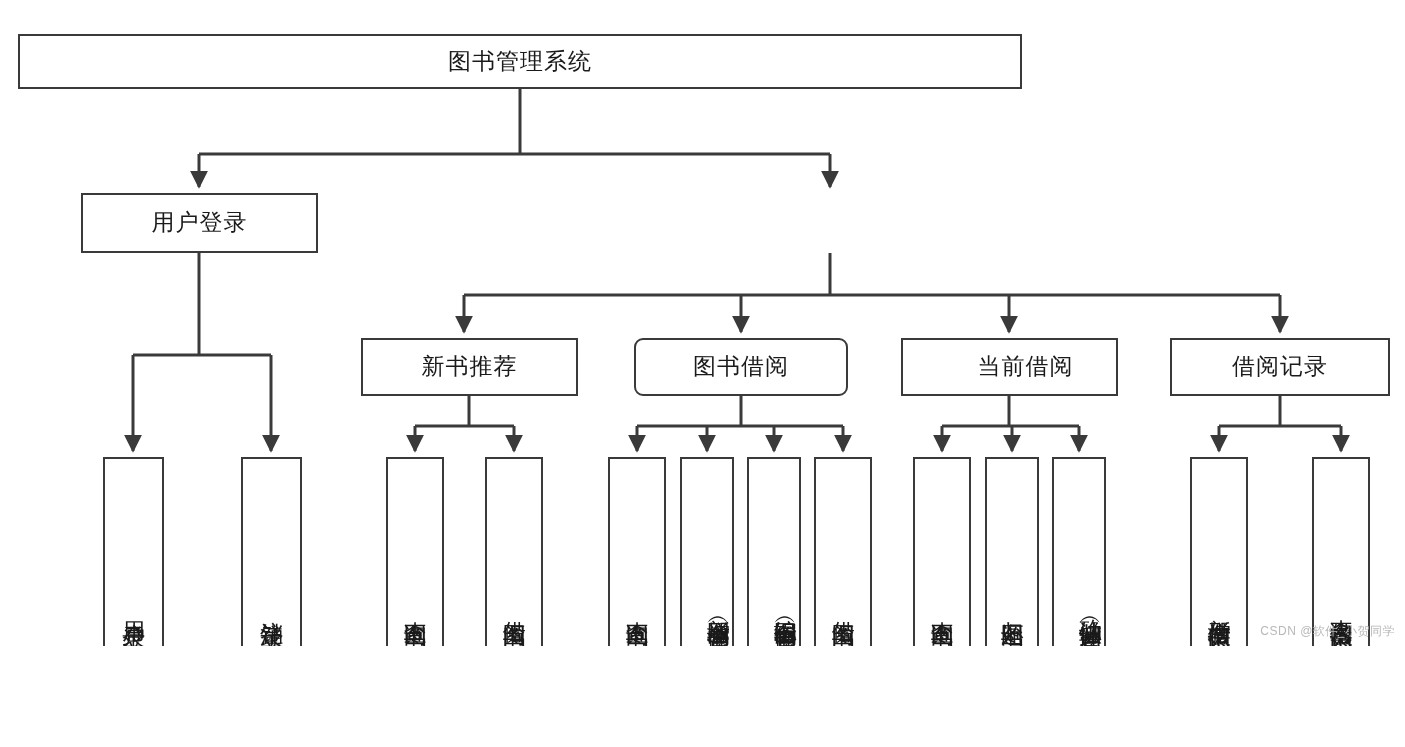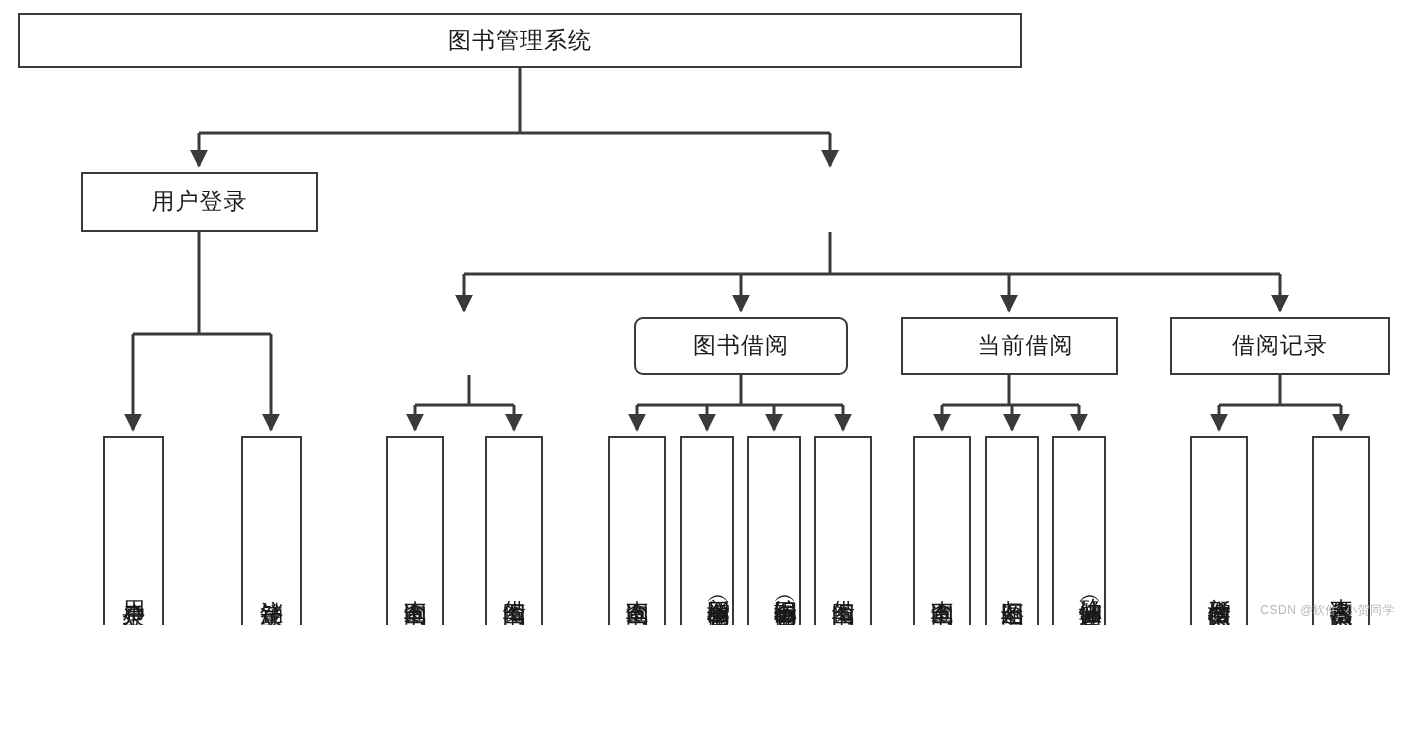--- a/index.html
+++ b/index.html
@@ -9,20 +9,21 @@
   }
   body {
     font-family: "Liberation Sans", "DejaVu Sans", sans-serif;
   }
   #canvas {
     position: relative;
     width: 1405px;
     height: 625px;
     background: #ffffff;
     overflow: hidden;
+    margin-top: 21px;
   }
   svg#wires {
     position: absolute;
     left: 0;
     top: 0;
     width: 1405px;
     height: 747px;
     pointer-events: none;
   }
   .node {
@@ -119,20 +120,21 @@
       <path d="M 1219 405 L 1341 405"></path>
       <path d="M 1219 405 L 1219 430" marker-end="url(#arrow)"></path>
       <path d="M 1341 405 L 1341 430" marker-end="url(#arrow)"></path>
     </g>
   </svg>
 
   <div class="node node-h" style="left: 18px; top: 13px; width: 1004px; height: 55px;">图书管理系统</div>
 
   <div class="node node-h" style="left: 81px; top: 172px; width: 237px; height: 60px;">用户登录</div>
 
+  <div class="node node-h" style="left: 361px; top: 317px; width: 217px; height: 58px;">新书推荐</div>
   <div class="node node-h" style="left: 634px; top: 317px; width: 214px; height: 58px; border-radius: 9px;">图书借阅</div>
   <div class="node node-h" style="left: 901px; top: 317px; width: 217px; height: 58px; padding-left: 32px;">当前借阅</div>
   <div class="node node-h" style="left: 1170px; top: 317px; width: 220px; height: 58px;">借阅记录</div>
 
   <div class="node node-v mid" style="left: 103px; top: 436px; width: 61px; height: 299px;">用户登录</div>
   <div class="node node-v mid" style="left: 241px; top: 436px; width: 61px; height: 299px;">注销登录</div>
 
   <div class="node node-v mid" style="left: 386px; top: 436px; width: 58px; height: 299px;">查询图书</div>
   <div class="node node-v mid" style="left: 485px; top: 436px; width: 58px; height: 299px;">借阅图书</div>
 

